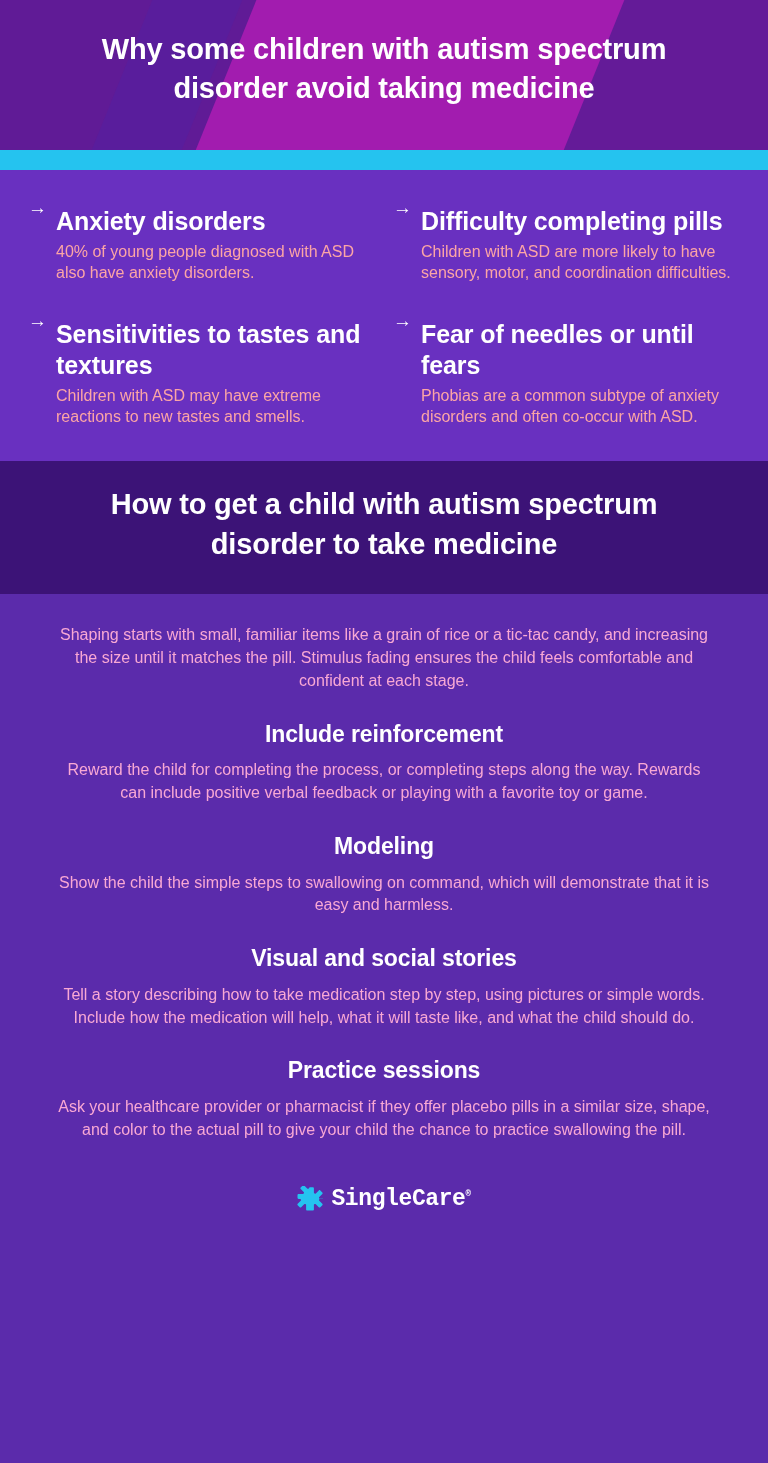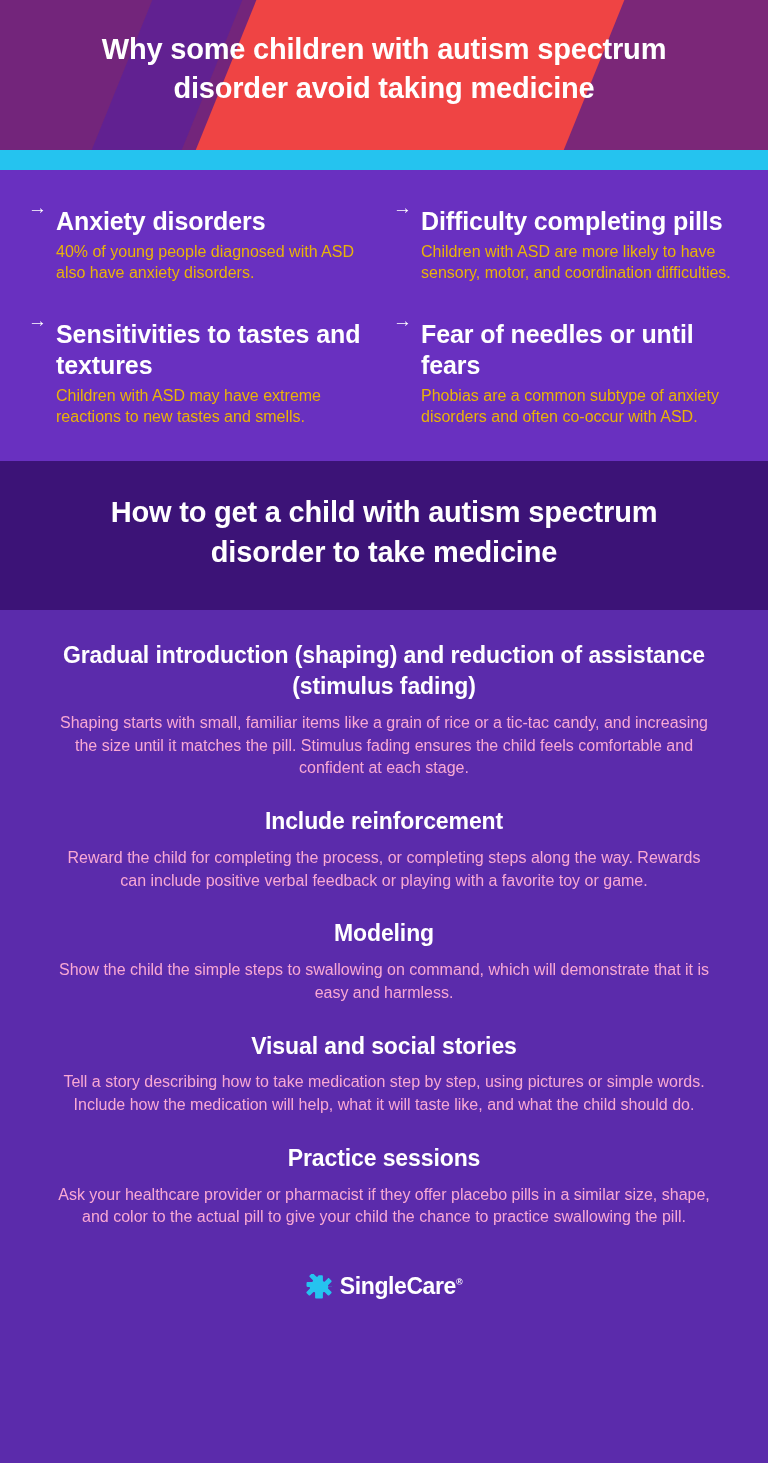--- a/index.html
+++ b/index.html
@@ -17,21 +17,21 @@
   .page {
     position: relative;
     width: 768px;
     height: 1463px;
     overflow: hidden;
   }
 
   
   .header {
     position: relative;
-    background: #ef4444;
+    background: #a21caf;
     height: 150px;
     overflow: hidden;
   }
   .header .diag1 {
     position: absolute;
     top: -60px;
     left: -40px;
     width: 260px;
     height: 300px;
     background: #4a1b8e;
@@ -107,30 +107,30 @@
     font-size: 25px;
     font-weight: bold;
     line-height: 1.26;
     margin: 12px 0 3px 0;
     letter-spacing: -0.1px;
   }
   .reason-text {
     font-size: 16px;
     line-height: 1.32;
     margin: 0;
-    color: #eab308;
+    color: #fca5a5;
   }
 
   
   .subheader {
     background: #3c1377;
     padding: 24px 60px 30px 60px;
   }
   .subheader h2 {
-    margin: 8px;
+    margin: 0;
     font-size: 29px;
     line-height: 1.37;
     font-weight: bold;
     text-align: center;
     letter-spacing: -0.2px;
   }
 
   
   .tips {
     background: #5b2bab;
@@ -155,20 +155,21 @@
     max-width: 660px;
   }
 
   
   .footer {
     background: #5b2bab;
     padding: 8px 0 26px 0;
     display: flex;
     align-items: center;
     justify-content: center;
+    font-family: Liberation Mono, monospace;
   }
   .logo-mark {
     width: 26px;
     height: 26px;
     margin-right: 8px;
     flex: 0 0 auto;
   }
   .logo-text {
     font-size: 23px;
     font-weight: bold;
@@ -231,21 +232,20 @@
     </div>
   </div>
 
   <div class="subheader">
     <h2>How to get a child with autism spectrum disorder to take medicine</h2>
   </div>
 
   <div class="tips">
 
     <div class="tip">
-      <h3>Gradual introduction (shaping) and reduction of assistance (stimulus fading)</h3>
       <p>Shaping starts with small, familiar items like a grain of rice or a tic-tac candy, and increasing the size until it matches the pill. Stimulus fading ensures the child feels comfortable and confident at each stage.</p>
     </div>
 
     <div class="tip">
       <h3>Include reinforcement</h3>
       <p>Reward the child for completing the process, or completing steps along the way. Rewards can include positive verbal feedback or playing with a favorite toy or game.</p>
     </div>
 
     <div class="tip">
       <h3>Modeling</h3>

